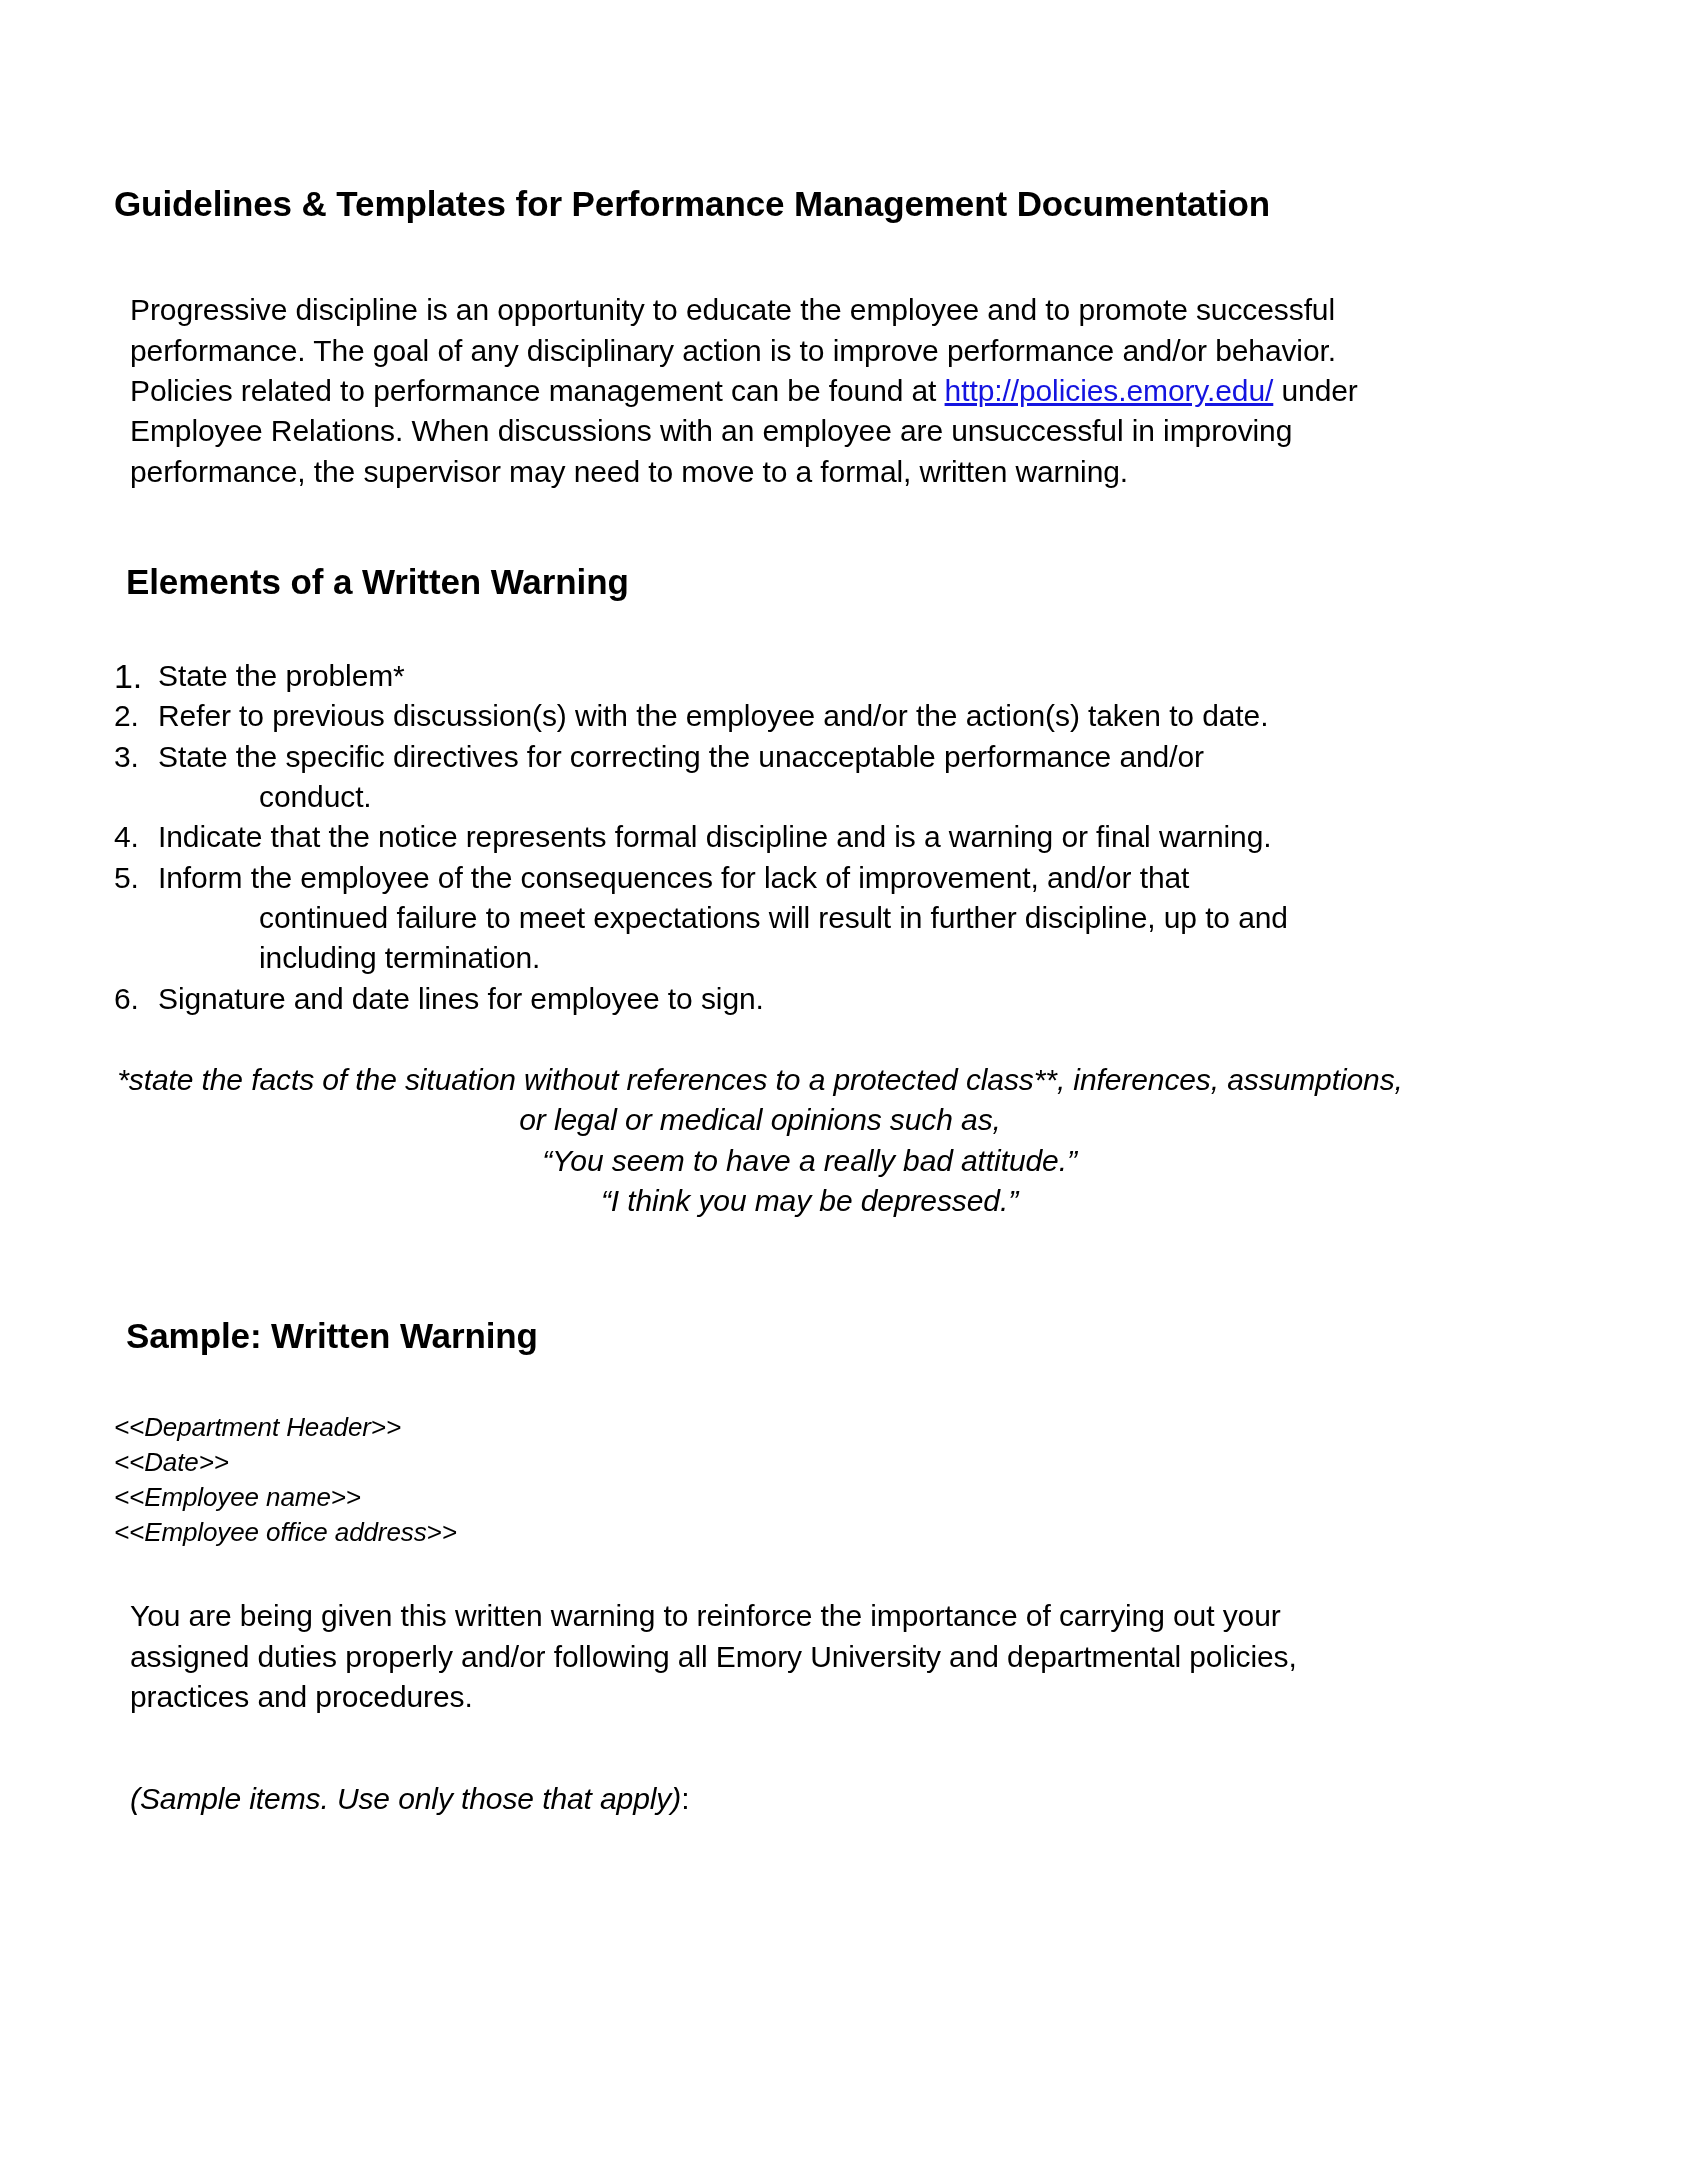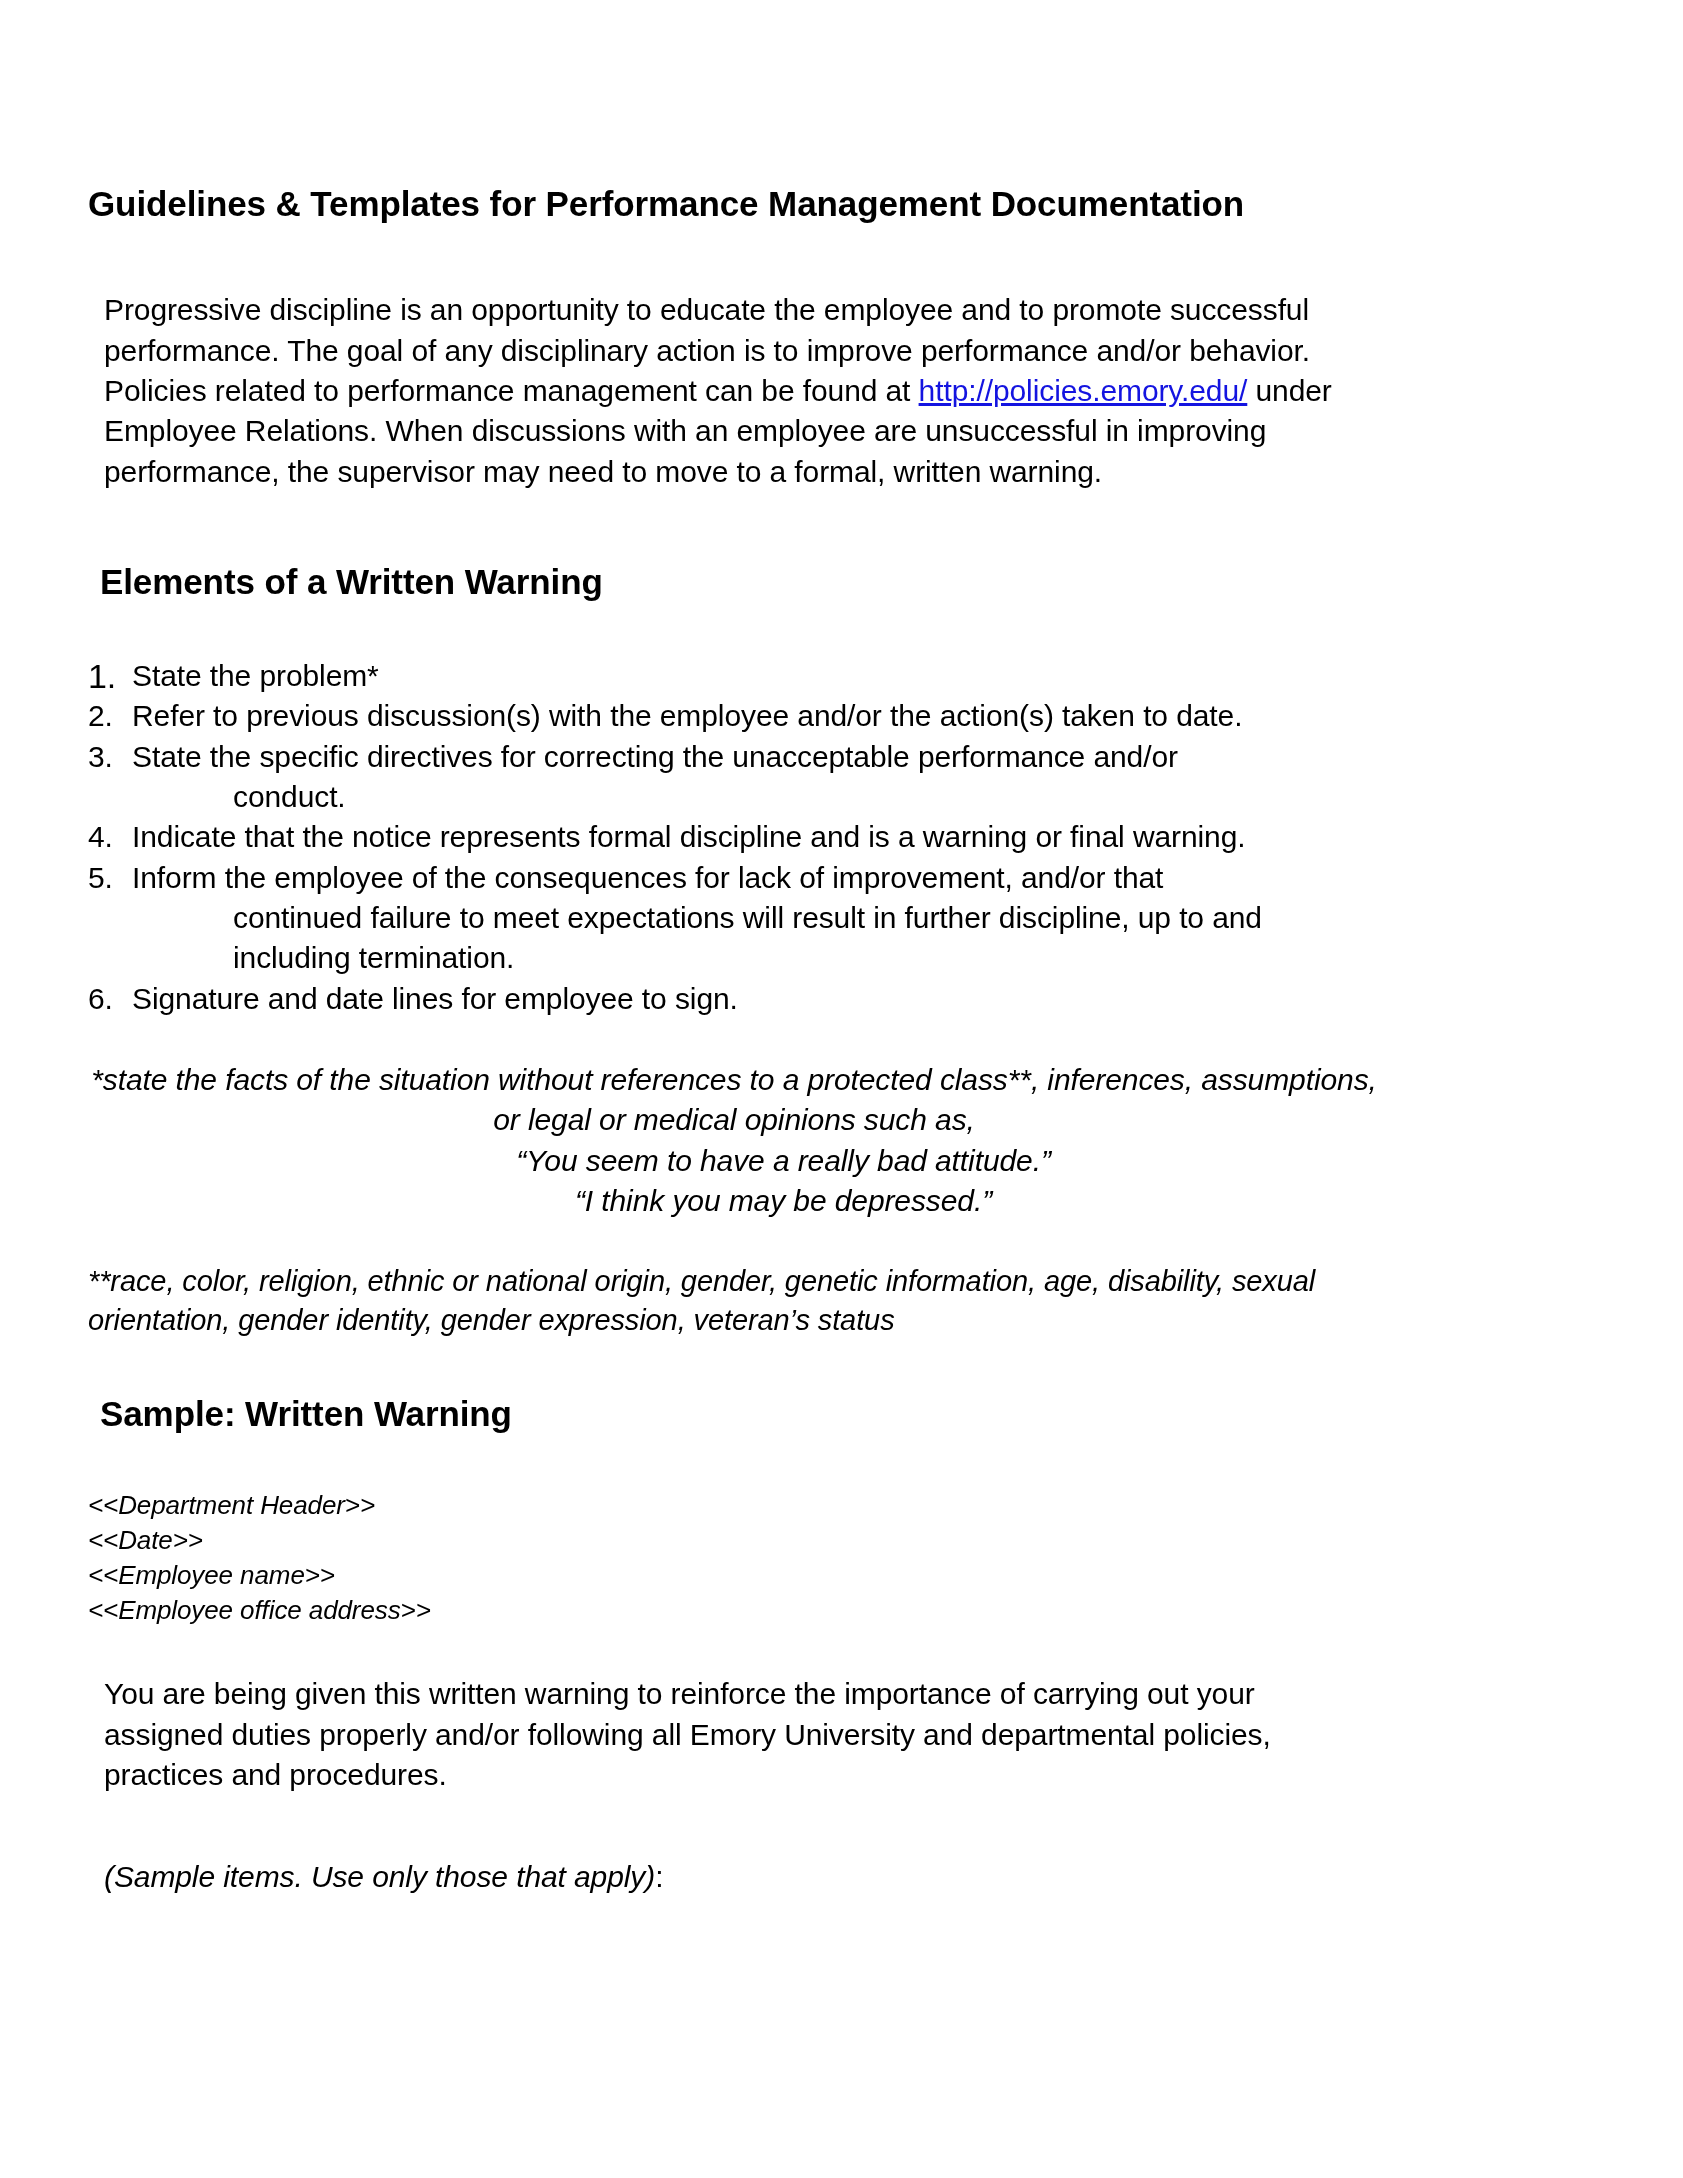--- a/index.html
+++ b/index.html
@@ -13,21 +13,21 @@
     font-family: "Liberation Sans", sans-serif;
     color: #000000;
     -webkit-font-smoothing: antialiased;
   }
   .page {
     position: relative;
     width: 1394px;
     height: 2178px;
     background: #ffffff;
     box-sizing: border-box;
-    padding: 183px 173px 0 88px;
+    padding: 183px 173px 0 114px;
   }
   .doc-body {
     width: 1292px;
   }
 
   h1.doc-title {
     font-size: 35px;
     font-weight: bold;
     line-height: 1.18;
     margin: 0 0 0 0;
@@ -165,21 +165,20 @@
         <span class="lead">Signature and date lines for employee to sign.</span>
       </li>
     </ol>
 
     <div class="spacer-md"></div>
 
     <p class="note"><span>*state the facts of the situation without references to a protected class**, inferences, assumptions, or legal or medical opinions such as,</span><span class="indent-quote">“You seem to have a really bad attitude.”</span><span class="indent-quote">“I think you may be depressed.”</span></p>
 
     <div class="spacer-md"></div>
 
-    <p class="footnote">**race, color, religion, ethnic or national origin, gender, genetic information, age, disability, sexual orientation, gender identity, gender expression, veteran’s status</p>
 
     <div class="spacer-md"></div>
 
     <h2 class="section-heading">Sample: Written Warning</h2>
 
     <div class="spacer-md"></div>
 
     <div>
       <span class="tpl-line">&lt;&lt;Department Header&gt;&gt;</span>
       <span class="tpl-line">&lt;&lt;Date&gt;&gt;</span>

